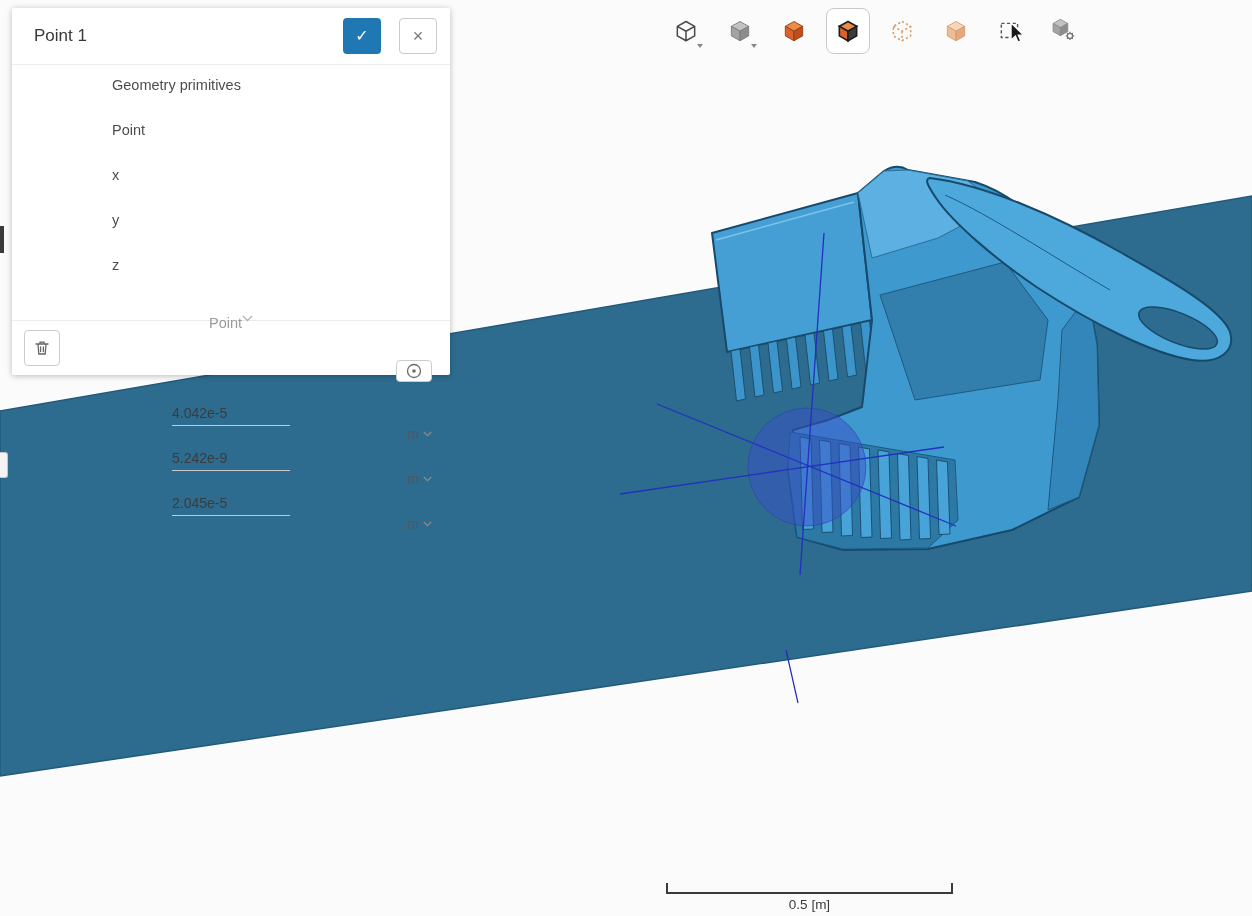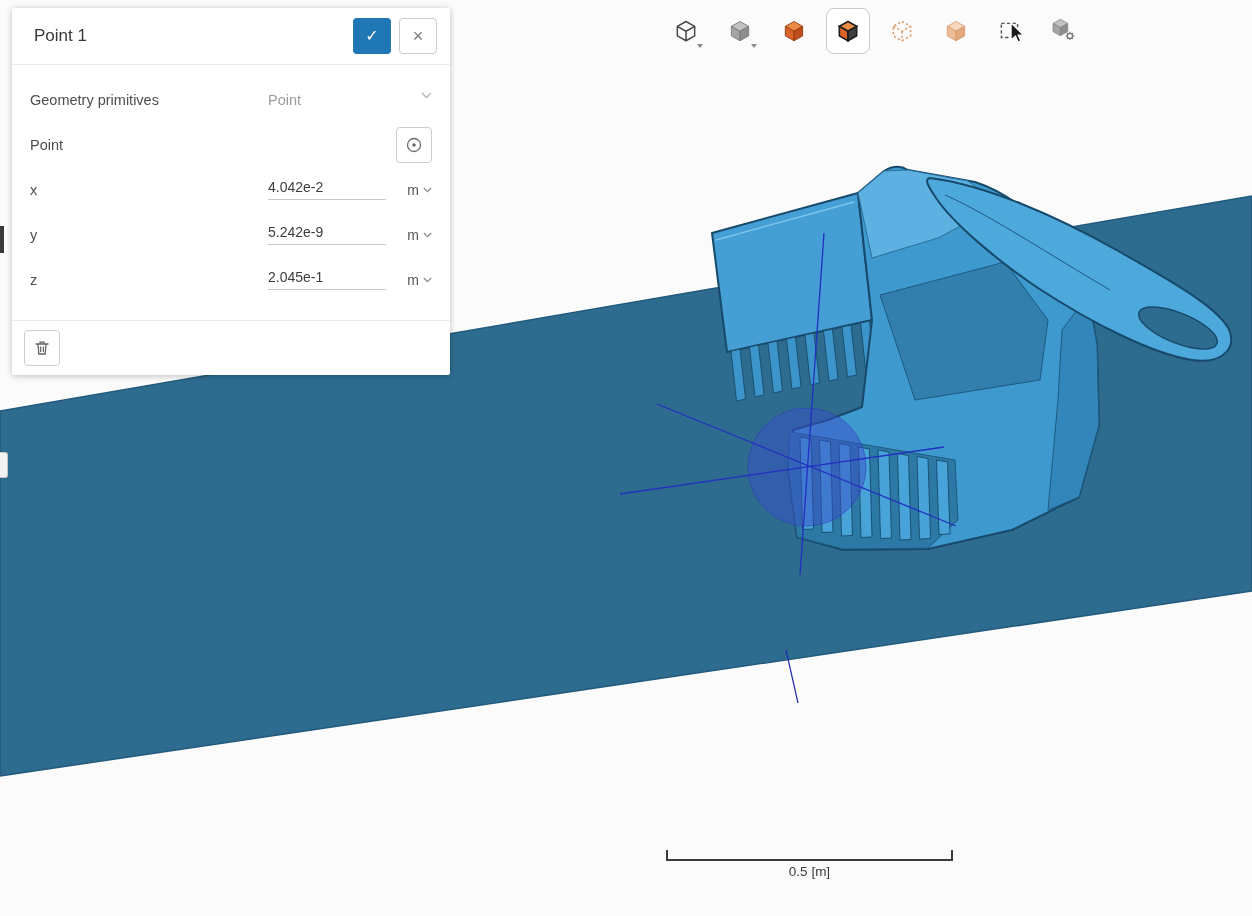--- a/index.html
+++ b/index.html
@@ -4,21 +4,21 @@
 <style>
   * { margin:0; padding:0; box-sizing:border-box; }
   html,body { width:1252px; height:916px; overflow:hidden;
     font-family:"Liberation Sans", sans-serif; background:#fbfbfb; position:relative; }
 
   
   .viewport { position:absolute; inset:0; }
   svg.scene { position:absolute; top:0; left:0; display:block; }
 
   
-  .scalebar { position:absolute; left:666px; top:852px; width:287px; }
+  .scalebar { position:absolute; left:666px; top:885px; width:287px; }
   .scalebar .bar { position:relative; height:9px; border-bottom:2px solid #3a3a3a; }
   .scalebar .bar::before, .scalebar .bar::after {
     content:""; position:absolute; bottom:0; width:2px; height:9px; background:#3a3a3a; }
   .scalebar .bar::before { left:0; }
   .scalebar .bar::after { right:0; }
   .scalebar .lbl { text-align:center; font-size:13.5px; color:#3a3a3a; margin-top:3px; }
 
   
   .toolbar { position:absolute; left:664px; top:8px; display:flex; gap:10px; z-index:20; }
   .tool-btn { width:44px; height:46px; display:flex; align-items:center; justify-content:center;
@@ -32,28 +32,28 @@
 
   
   .edge-dark { position:absolute; left:0; top:226px; width:4px; height:27px; background:#3a3a3a; z-index:15; }
   .edge-handle { position:absolute; left:0; top:452px; width:8px; height:26px; background:#f3f3f3;
     border:1px solid #c5c5c5; border-left:none; border-radius:0 3px 3px 0; z-index:15; }
 
   
   .panel { position:absolute; left:12px; top:8px; width:438px; background:#fff; z-index:30;
     box-shadow:0 1px 6px rgba(0,0,0,.25); border-radius:2px; }
   .panel-header { height:57px; display:flex; align-items:center; padding:0 13px 0 22px;
-    border-bottom:1px solid #ebebeb; }
+    border-bottom:1px solid #ebebeb;gap:10px; }
   .panel-title { font-size:17px; color:#383838; flex:1; }
   .btn-apply { width:38px; height:36px; background:#1f78b4; color:#fff; border:none; border-radius:4px;
     font-size:16px; margin-right:8px; cursor:pointer; line-height:1; }
   .btn-close { width:38px; height:36px; background:#fff; color:#777; border:1px solid #ccc; border-radius:4px;
     font-size:18px; cursor:pointer; line-height:1; }
   .panel-body { padding:12px 0 18px; }
-  .prow { display:flex; align-items:center; height:45px; padding:0 18px; }
+  .prow { display:flex; align-items:center; height:45px; padding:0 18px;flex-direction:column; }
   .row-label { width:238px; font-size:14.5px; color:#4d4d4d; flex:0 0 238px; }
   .select-field { flex:1; display:flex; align-items:flex-start; justify-content:space-between;
     color:#9b9b9b; font-size:14.5px; cursor:pointer; }
   .input-field { width:118px; border-bottom:1px solid #c8c8c8; font-size:14px; color:#3c3c3c;
     padding-bottom:4px; cursor:text; }
   .unit { margin-left:auto; display:flex; align-items:center; gap:4px; font-size:14px; color:#555; cursor:pointer; }
   .icon-btn { width:36px; height:36px; border:1px solid #ccc; border-radius:4px; background:#fff;
     display:flex; align-items:center; justify-content:center; margin-left:auto; cursor:pointer; }
   .panel-footer { border-top:1px solid #ebebeb; padding:9px 12px; }
 </style>
@@ -234,21 +234,21 @@
       <button class="icon-btn">
         <svg width="20" height="20" viewBox="0 0 20 20">
           <circle cx="10" cy="10" r="6.5" fill="none" stroke="#6b6b6b" stroke-width="1.3"></circle>
           <circle cx="10" cy="10" r="1.8" fill="#6b6b6b"></circle>
         </svg>
       </button>
     </div>
 
     <div class="prow">
       <div class="row-label">x</div>
-      <div class="input-field">4.042e-2</div>
+      <div class="input-field">4.042e-5</div>
       <div class="unit">
         <span>m</span>
         <svg width="9" height="6" viewBox="0 0 11 7">
           <path d="M1,1 L5.5,5.5 L10,1" fill="none" stroke="#8a8a8a" stroke-width="1.5"></path>
         </svg>
       </div>
     </div>
 
     <div class="prow">
       <div class="row-label">y</div>
@@ -256,21 +256,21 @@
       <div class="unit">
         <span>m</span>
         <svg width="9" height="6" viewBox="0 0 11 7">
           <path d="M1,1 L5.5,5.5 L10,1" fill="none" stroke="#8a8a8a" stroke-width="1.5"></path>
         </svg>
       </div>
     </div>
 
     <div class="prow">
       <div class="row-label">z</div>
-      <div class="input-field">2.045e-1</div>
+      <div class="input-field">2.045e-5</div>
       <div class="unit">
         <span>m</span>
         <svg width="9" height="6" viewBox="0 0 11 7">
           <path d="M1,1 L5.5,5.5 L10,1" fill="none" stroke="#8a8a8a" stroke-width="1.5"></path>
         </svg>
       </div>
     </div>
   </div>
 
   <div class="panel-footer">

